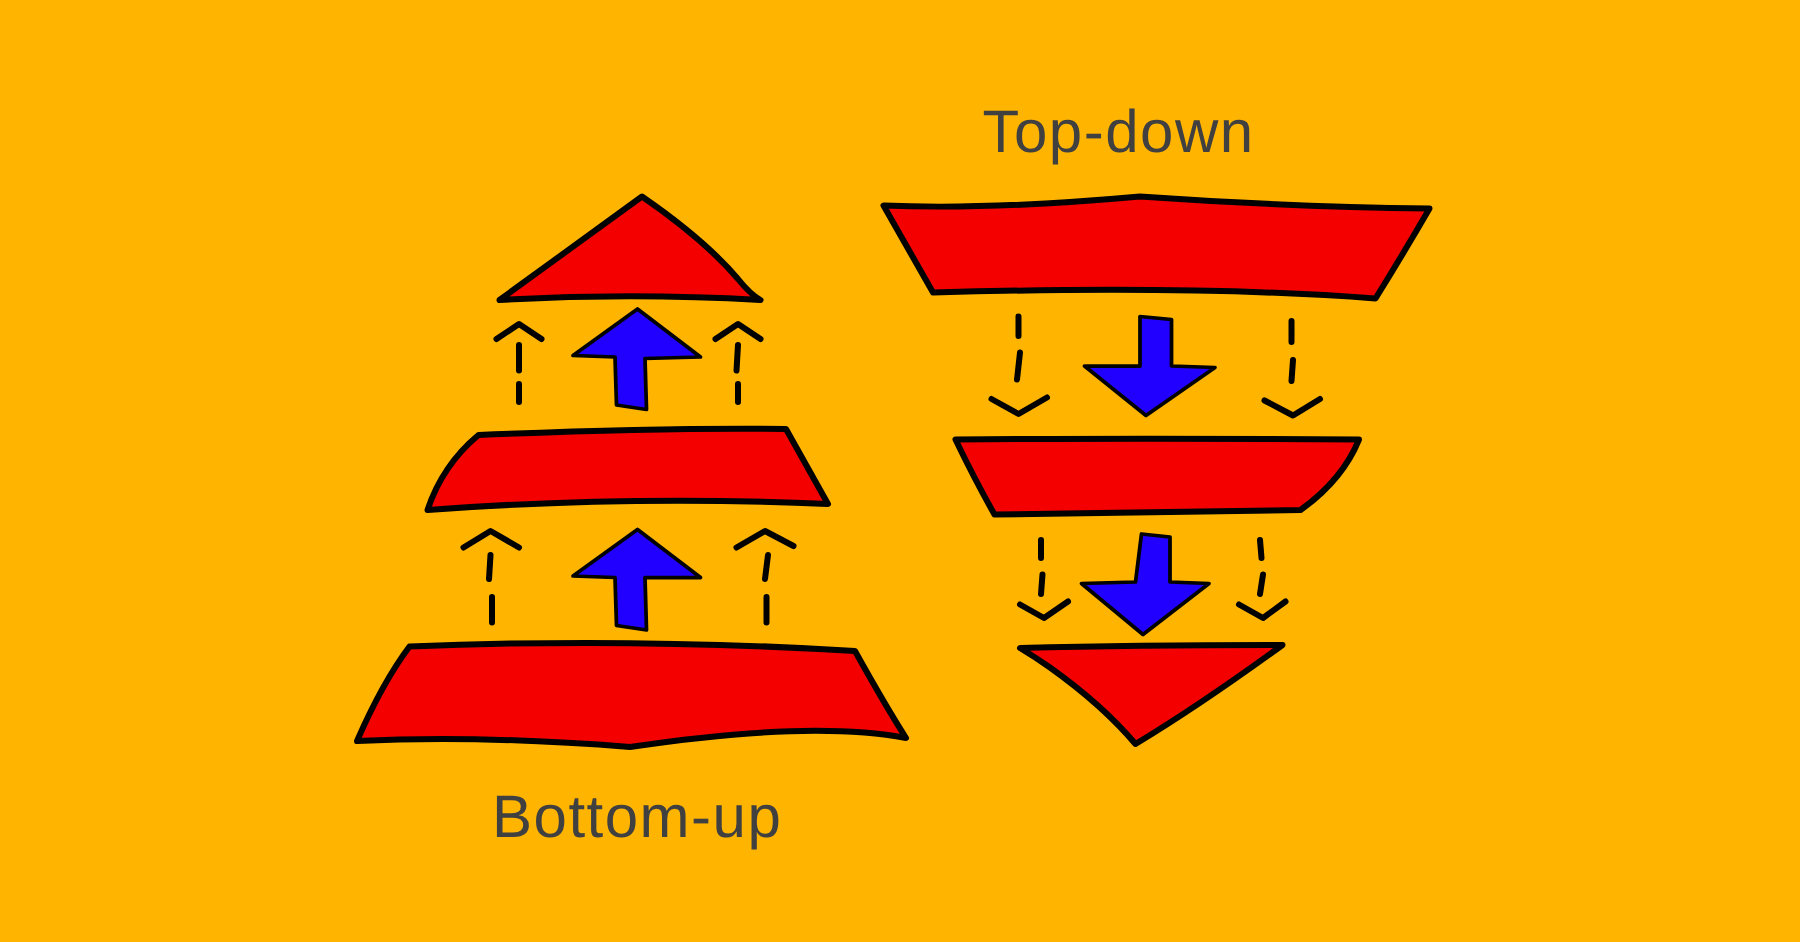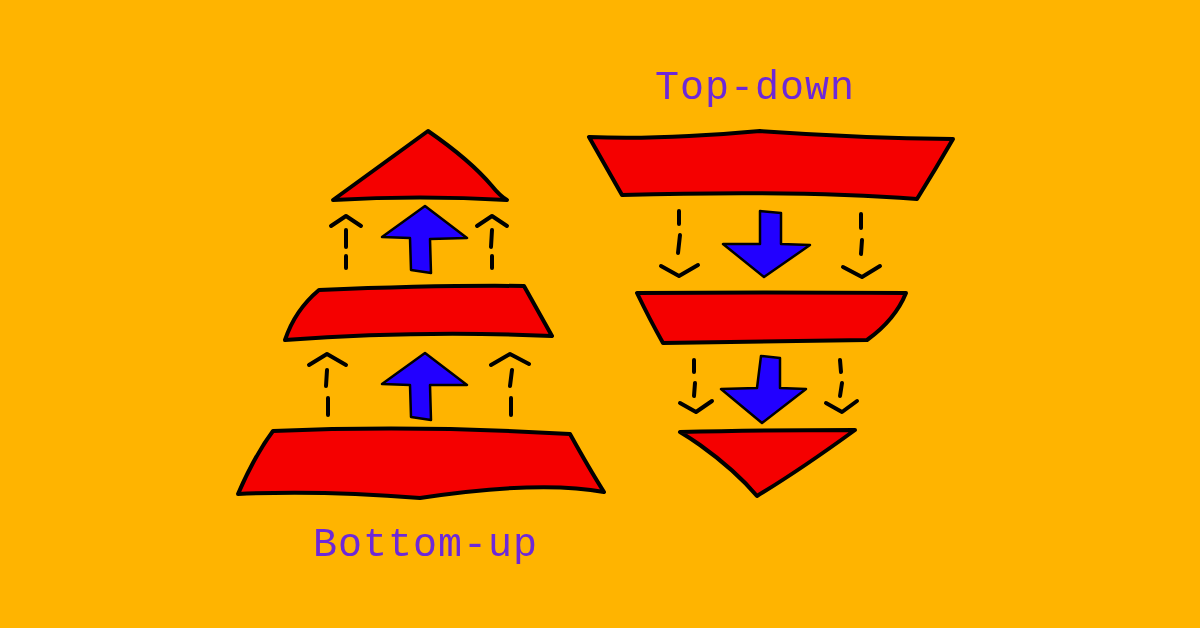--- a/index.html
+++ b/index.html
@@ -1,27 +1,27 @@
 <!DOCTYPE html>
 <html><head>
 <meta charset="utf-8">
 <style>
   html, body { margin: 0; padding: 0; }
   body { width: 1200px; height: 628px; overflow: hidden; background: #FFB400; }
   .canvas { position: relative; width: 1200px; height: 628px; }
   svg { position: absolute; left: 0; top: 0; }
   .label {
     position: absolute;
-    font-family: Liberation Mono, monospace;
+    font-family: Liberation Sans, sans-serif;
     font-size: 40px;
-    color: #6d28d9;
+    color: #404040;
     letter-spacing: 1px;
   }
   .lbl-top { left: 655px; top: 66px; }
-  .lbl-bottom { left: 313px; top: 523px; }
+  .lbl-bottom { left: 328px; top: 523px; }
 </style>
 </head>
 <body>
 
 <div class="canvas">
   <svg width="1200" height="628" viewBox="0 0 1200 628">
     <g stroke="#000" stroke-width="4" stroke-linejoin="round" stroke-linecap="round">
 
       <path d="M333 200 L428 131 Q470 160 492 186 Q500 196 507 200 Q420 195 333 200 Z" fill="#F50000"></path>
       <path d="M319 290 Q440 285 524 286 L552 336 Q420 330 285 340 Q295 310 319 290 Z" fill="#F50000"></path>

